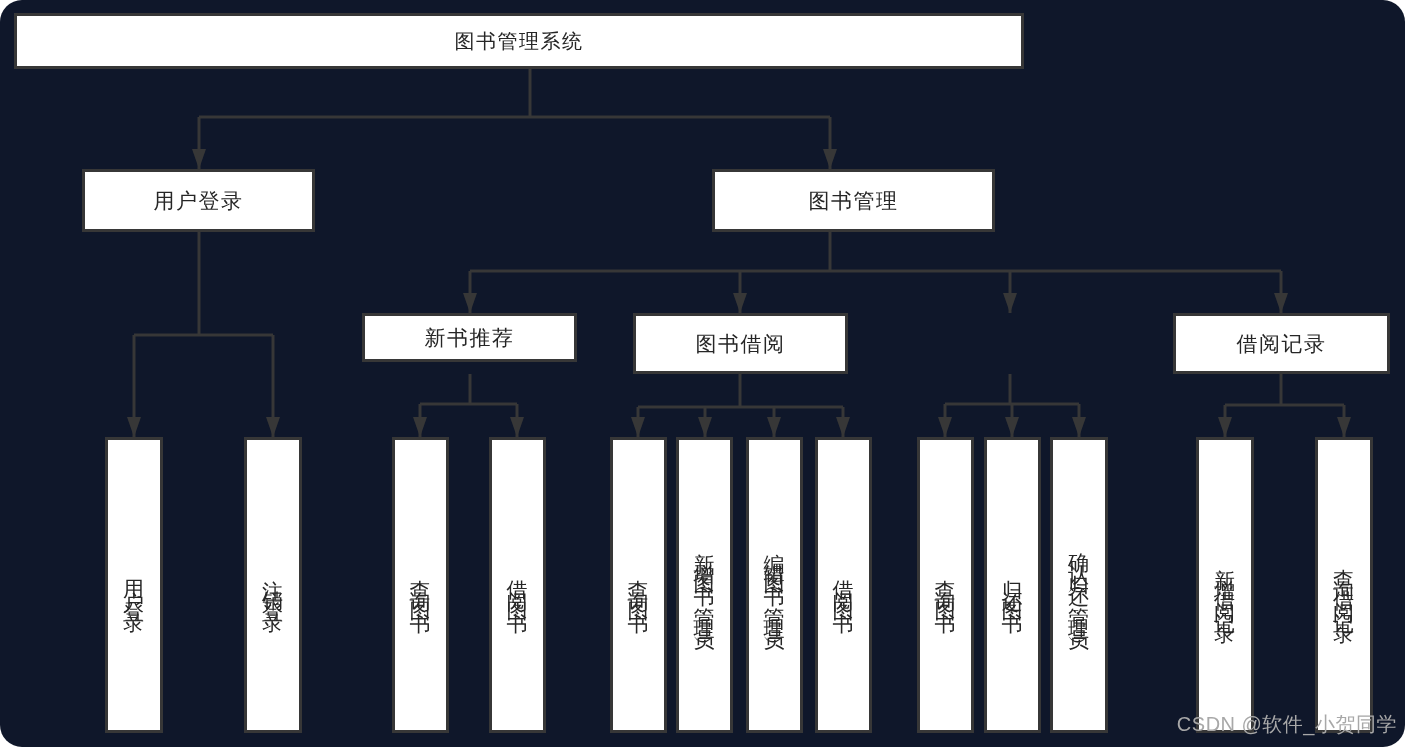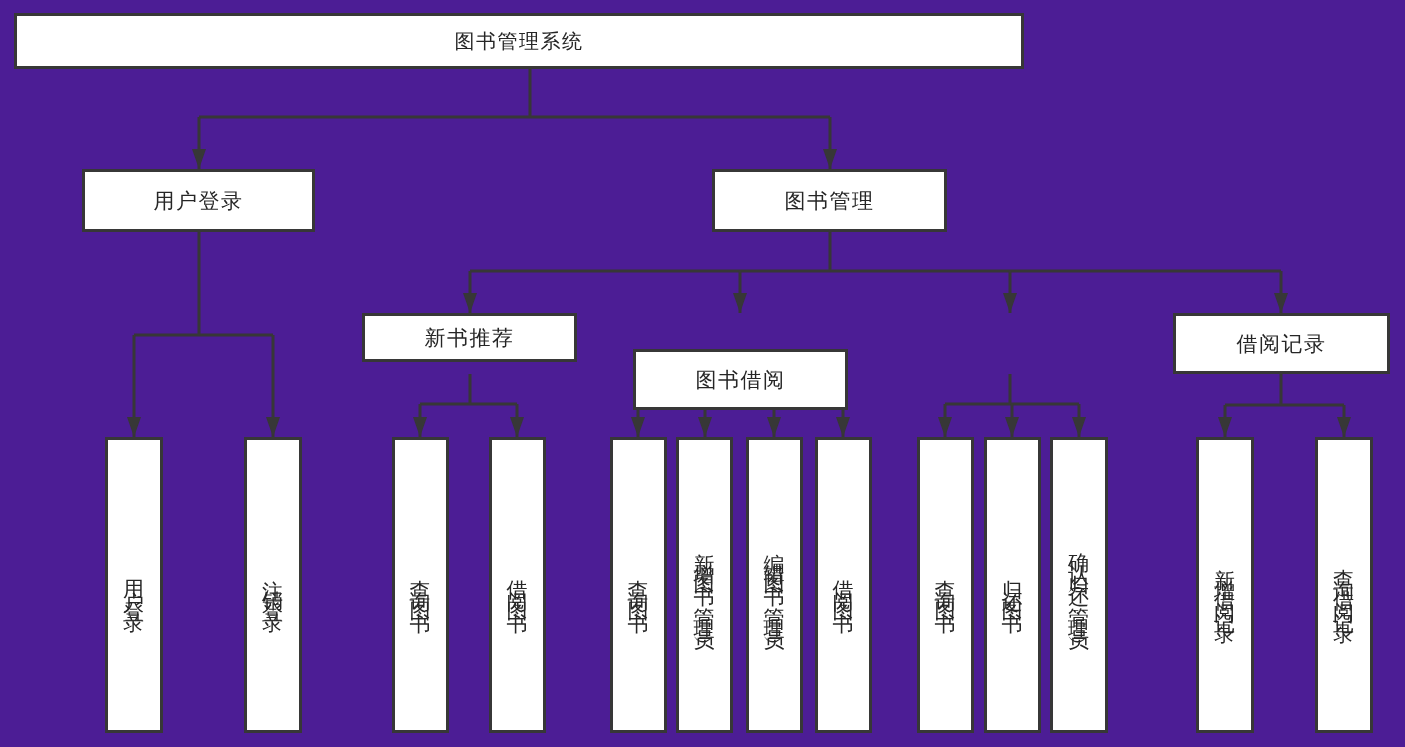--- a/index.html
+++ b/index.html
@@ -1,21 +1,22 @@
 <!DOCTYPE html>
 <html><head>
 <meta charset="utf-8">
 <style>
   html,body{margin:0;padding:0;background:#fff;}
   .canvas{
     position:relative;
     width:1405px;height:747px;
-    background:#4c1d95;
+    background:#0f172a;
     font-family:"Liberation Sans","DejaVu Sans",sans-serif;
     overflow:hidden;
+    border-radius:22px;
   }
   .connectors{position:absolute;left:0;top:0;z-index:1;}
   .node{
     position:absolute;
     box-sizing:border-box;
     border:3px solid #373737;
     background:#ffffff;
     display:flex;
     align-items:center;
     justify-content:center;
@@ -86,28 +87,28 @@
     </g>
   </svg>
 
   <div class="node h-node root-node" style="left:14px;top:13px;width:1010px;height:56px;">
     <span>图书管理系统</span>
   </div>
 
   <div class="node h-node" style="left:82px;top:169px;width:233px;height:63px;">
     <span>用户登录</span>
   </div>
-  <div class="node h-node" style="left:712px;top:169px;width:235px;height:63px;">
+  <div class="node h-node" style="left:712px;top:169px;width:283px;height:63px;">
     <span>图书管理</span>
   </div>
 
   <div class="node h-node" style="left:362px;top:313px;width:215px;height:49px;">
     <span>新书推荐</span>
   </div>
-  <div class="node h-node" style="left:633px;top:313px;width:215px;height:61px;margin-top:36px;">
+  <div class="node h-node" style="left:633px;top:313px;width:215px;height:61px;">
     <span>图书借阅</span>
   </div>
   <div class="node h-node" style="left:1173px;top:313px;width:217px;height:61px;justify-content:center;">
     <span>借阅记录</span>
   </div>
 
   <div class="node v-node" style="left:105px;top:437px;width:58px;height:296px;">
     <span class="vtext">用户登录</span>
   </div>
   <div class="node v-node" style="left:244px;top:437px;width:58px;height:296px;">
@@ -144,14 +145,15 @@
     <span class="vtext">确认归还（管理员）</span>
   </div>
 
   <div class="node v-node" style="left:1196px;top:437px;width:58px;height:296px;">
     <span class="vtext">新增借阅记录</span>
   </div>
   <div class="node v-node" style="left:1315px;top:437px;width:58px;height:296px;">
     <span class="vtext">查询借阅记录</span>
   </div>
 
+  <div class="watermark">CSDN @软件_小贺同学</div>
 
 </div>
 
 </body></html>

